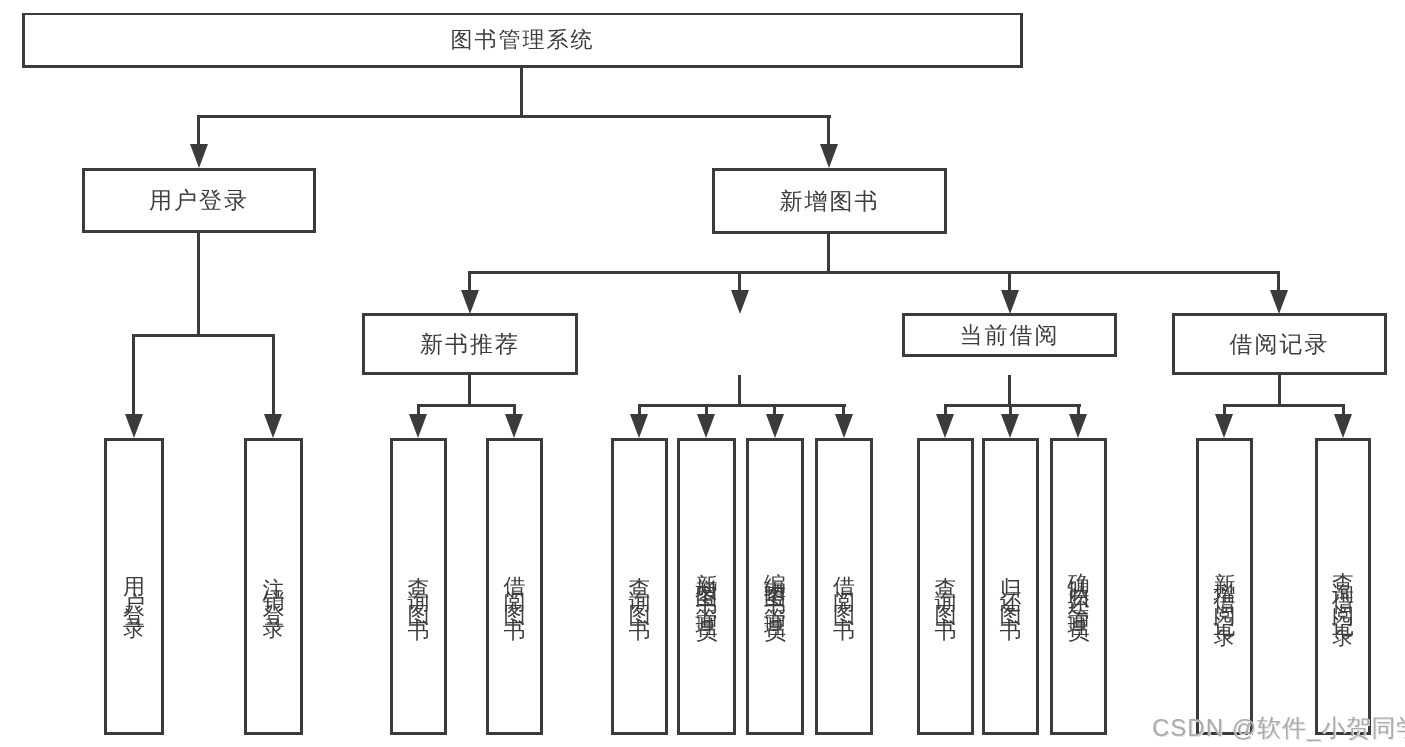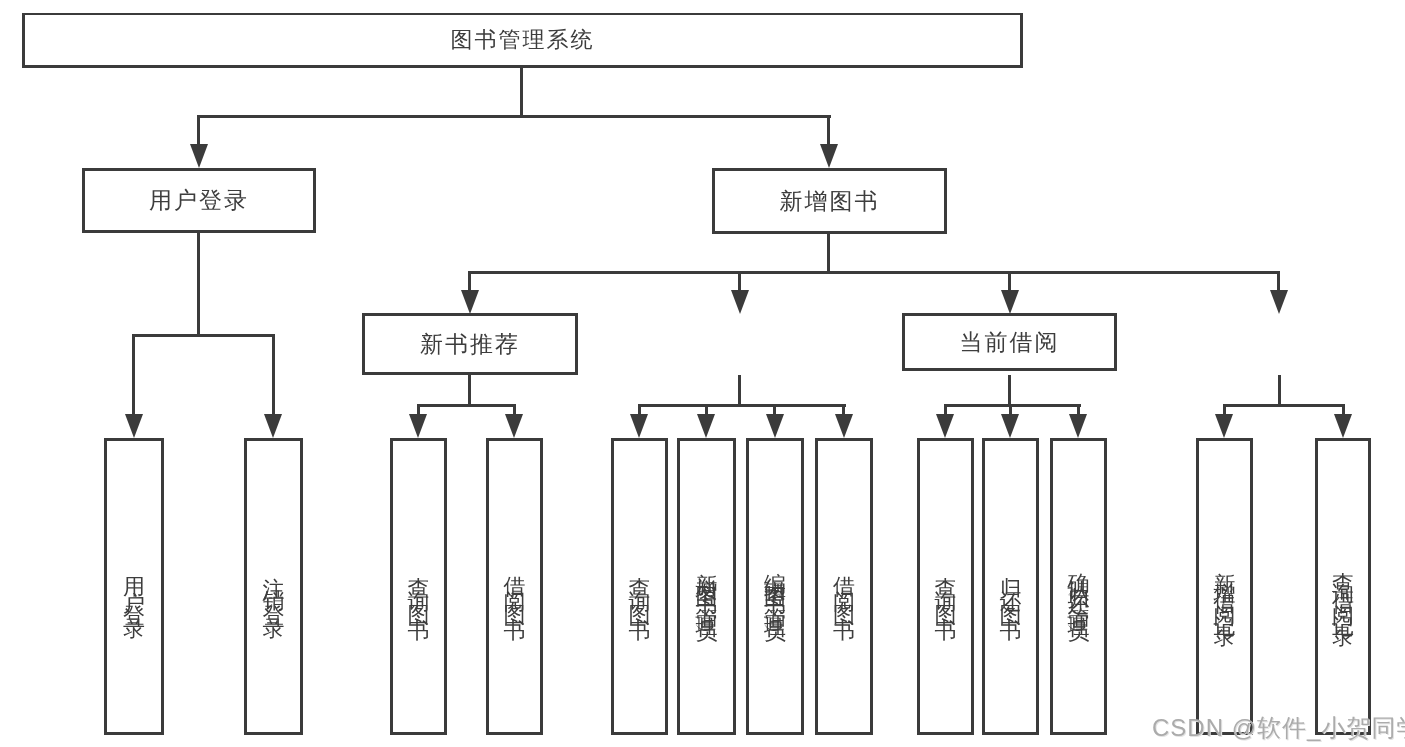--- a/index.html
+++ b/index.html
@@ -132,22 +132,25 @@
   <div class="node" style="left:82px; top:168px; width:234px; height:65px;">
     <span class="hlabel">用户登录</span>
   </div>
   <div class="node" style="left:712px; top:168px; width:235px; height:66px;">
     <span class="hlabel">新增图书</span>
   </div>
 
   <div class="node" style="left:362px; top:313px; width:216px; height:62px;">
     <span class="hlabel">新书推荐</span>
   </div>
-  <div class="node" style="left:902px; top:313px; width:215px; height:58px;">
+  <div class="node" style="left:902px; top:313px; width:215px; height:44px;">
     <span class="hlabel">当前借阅</span>
+  </div>
+  <div class="node" style="left:1172px; top:313px; width:215px; height:62px;">
+    <span class="hlabel">借阅记录</span>
   </div>
 
   <div class="node leaf" style="left:104px; top:438px; width:60px; height:297px;">
     <span class="vlabel">用户登录</span>
   </div>
   <div class="node leaf" style="left:244px; top:438px; width:59px; height:297px;">
     <span class="vlabel">注销登录</span>
   </div>
   <div class="node leaf" style="left:390px; top:438px; width:57px; height:297px;">
     <span class="vlabel">查询图书</span>

